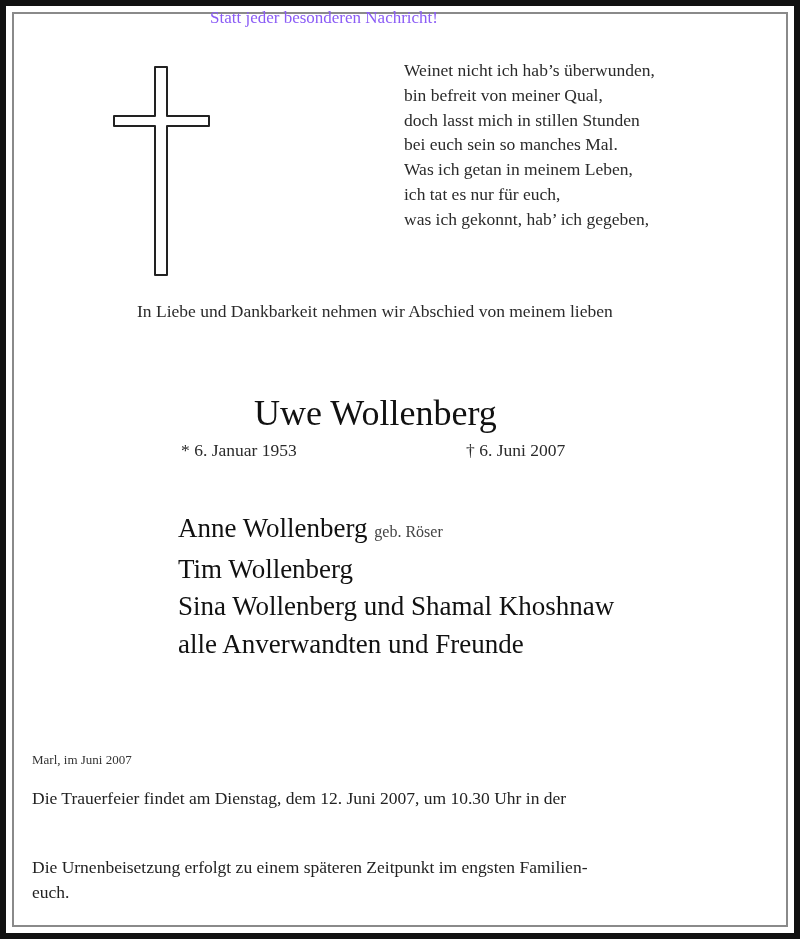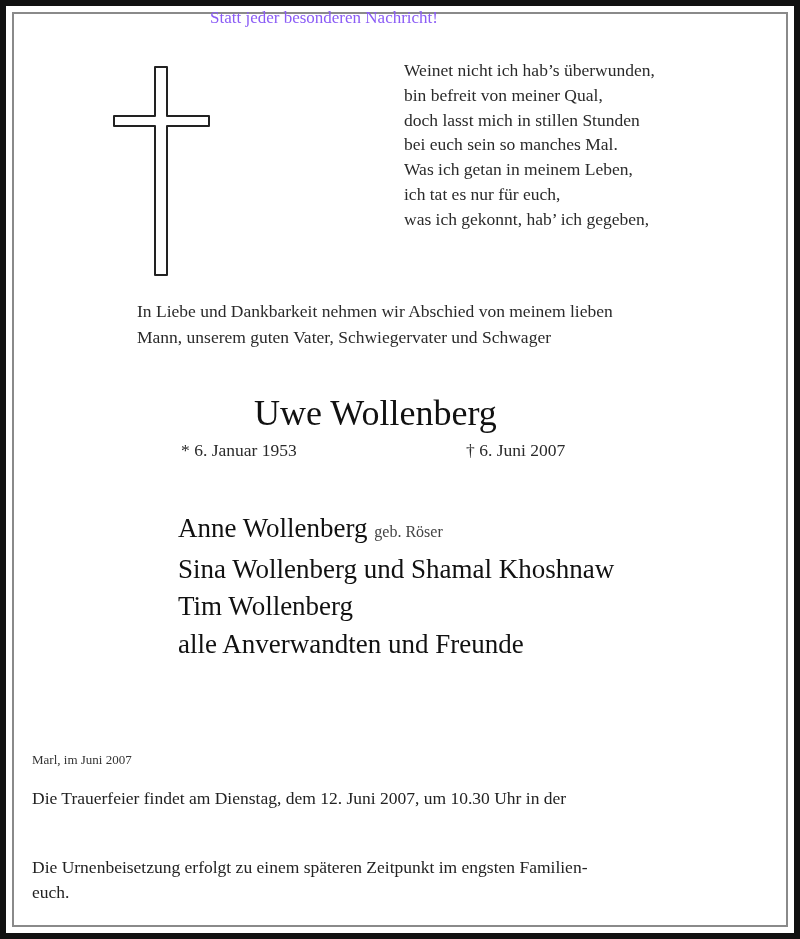--- a/index.html
+++ b/index.html
@@ -46,34 +46,33 @@
   <div>bin befreit von meiner Qual,</div>
   <div>doch lasst mich in stillen Stunden</div>
   <div>bei euch sein so manches Mal.</div>
   <div>Was ich getan in meinem Leben,</div>
   <div>ich tat es nur für euch,</div>
   <div>was ich gekonnt, hab’ ich gegeben,</div>
 </div>
 
 <div class="intro">
   <div>In Liebe und Dankbarkeit nehmen wir Abschied von meinem lieben</div>
-  <div>Mann, unserem guten Vater, Schwiegervater und Schwager</div>
 </div>
 
 <div class="name">Uwe Wollenberg</div>
 <div class="dates born">* 6. Januar 1953</div>
 <div class="dates died">† 6. Juni 2007</div>
 
 <div class="family">
   <div>
     <span>Anne Wollenberg</span>
     <span class="small">geb. Röser</span>
   </div>
+  <div>Tim Wollenberg</div>
   <div>Sina Wollenberg und Shamal Khoshnaw</div>
-  <div>Tim Wollenberg</div>
   <div>alle Anverwandten und Freunde</div>
 </div>
 
 <div class="place">Marl, im Juni 2007</div>
 
 <div class="notice n1">
   <div>Die Trauerfeier findet am Dienstag, dem 12. Juni 2007, um 10.30 Uhr in der</div>
 </div>
 
 <div class="notice n2">

